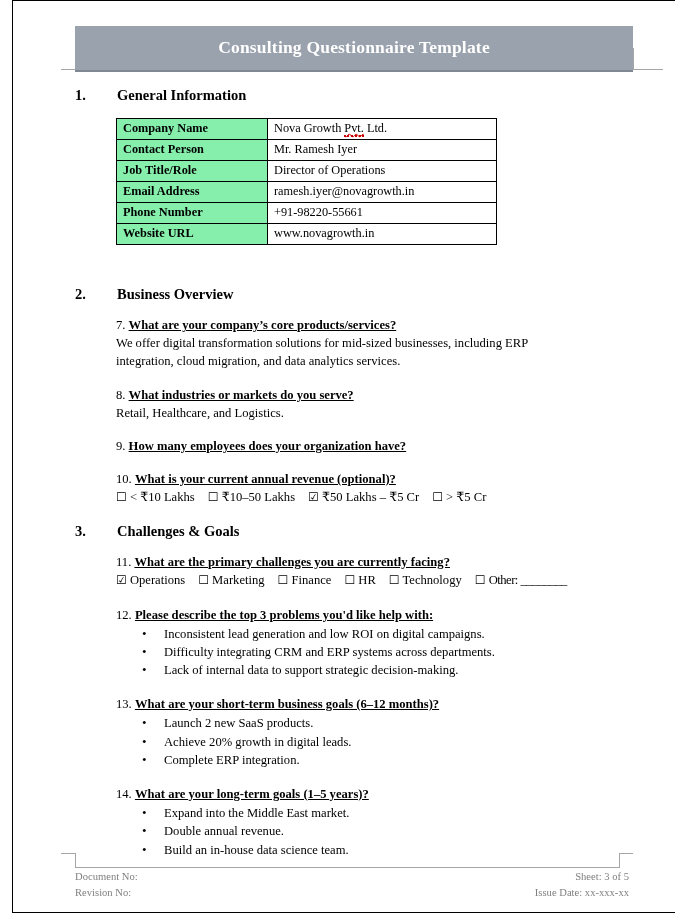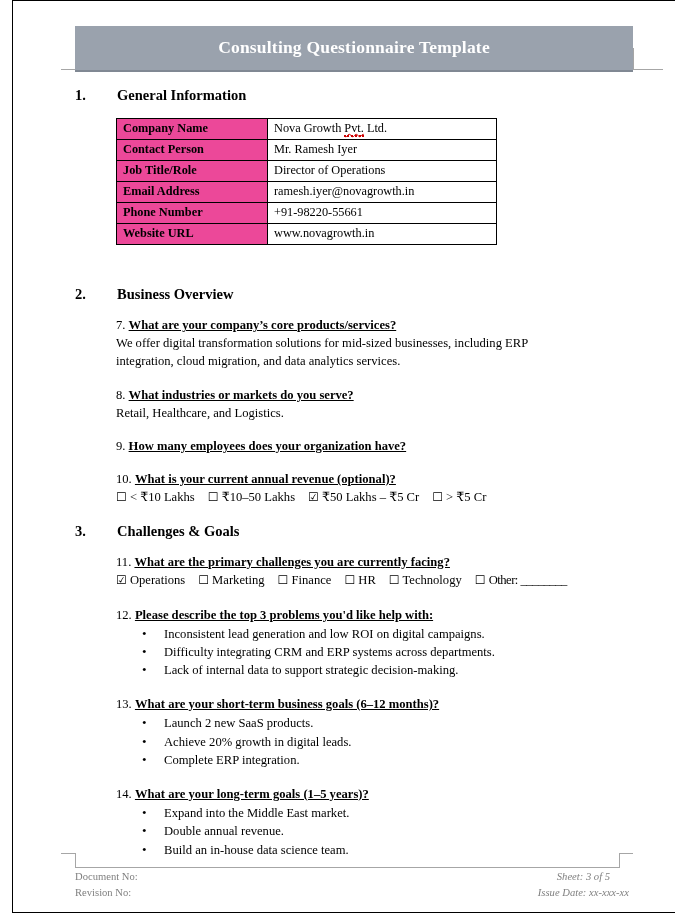--- a/index.html
+++ b/index.html
@@ -108,21 +108,21 @@
   #info-table td {
     border: 1px solid #000;
     height: 16px;
     padding: 2px 6px;
     font-size: 12.3px;
     line-height: 1.25;
     vertical-align: middle;
   }
   #info-table td.k {
     width: 138px;
-    background: #ec4899;
+    background: #86efac;
     font-weight: bold;
   }
   #info-table td.v {
     background: #ffffff;
   }
   .misspell {
     border-bottom: 2px dotted #cc0000;
     padding-bottom: 0px;
     text-decoration: underline;
     text-decoration-color: #cc0000;
@@ -222,21 +222,21 @@
     position: absolute;
     left: 62px;
     top: 16px;
     width: 554px;
     display: flex;
     justify-content: space-between;
     color: #7f7f7f;
     font-size: 10.6px;
     line-height: 1.5;
   }
-  #footer-text .right { text-align: center; font-style: italic; }
+  #footer-text .right { text-align: right; }
 </style>
 </head>
 <body>
 
 <div id="page">
 
   <div id="header-area">
     <div class="hdr-rule left"></div>
     <div class="hdr-rule right"></div>
     <div class="hdr-vrule"></div>

